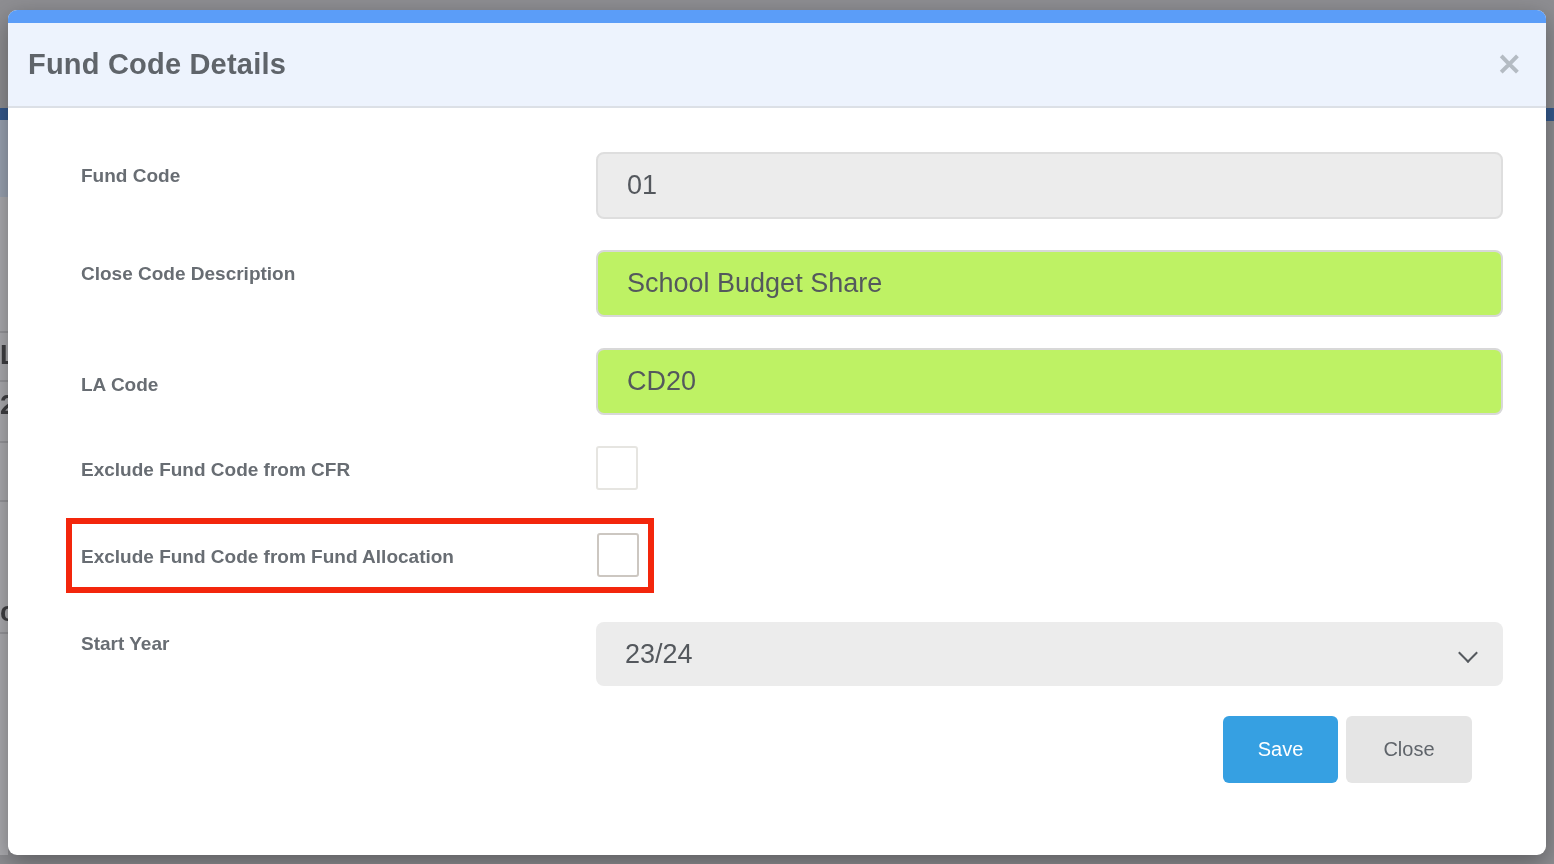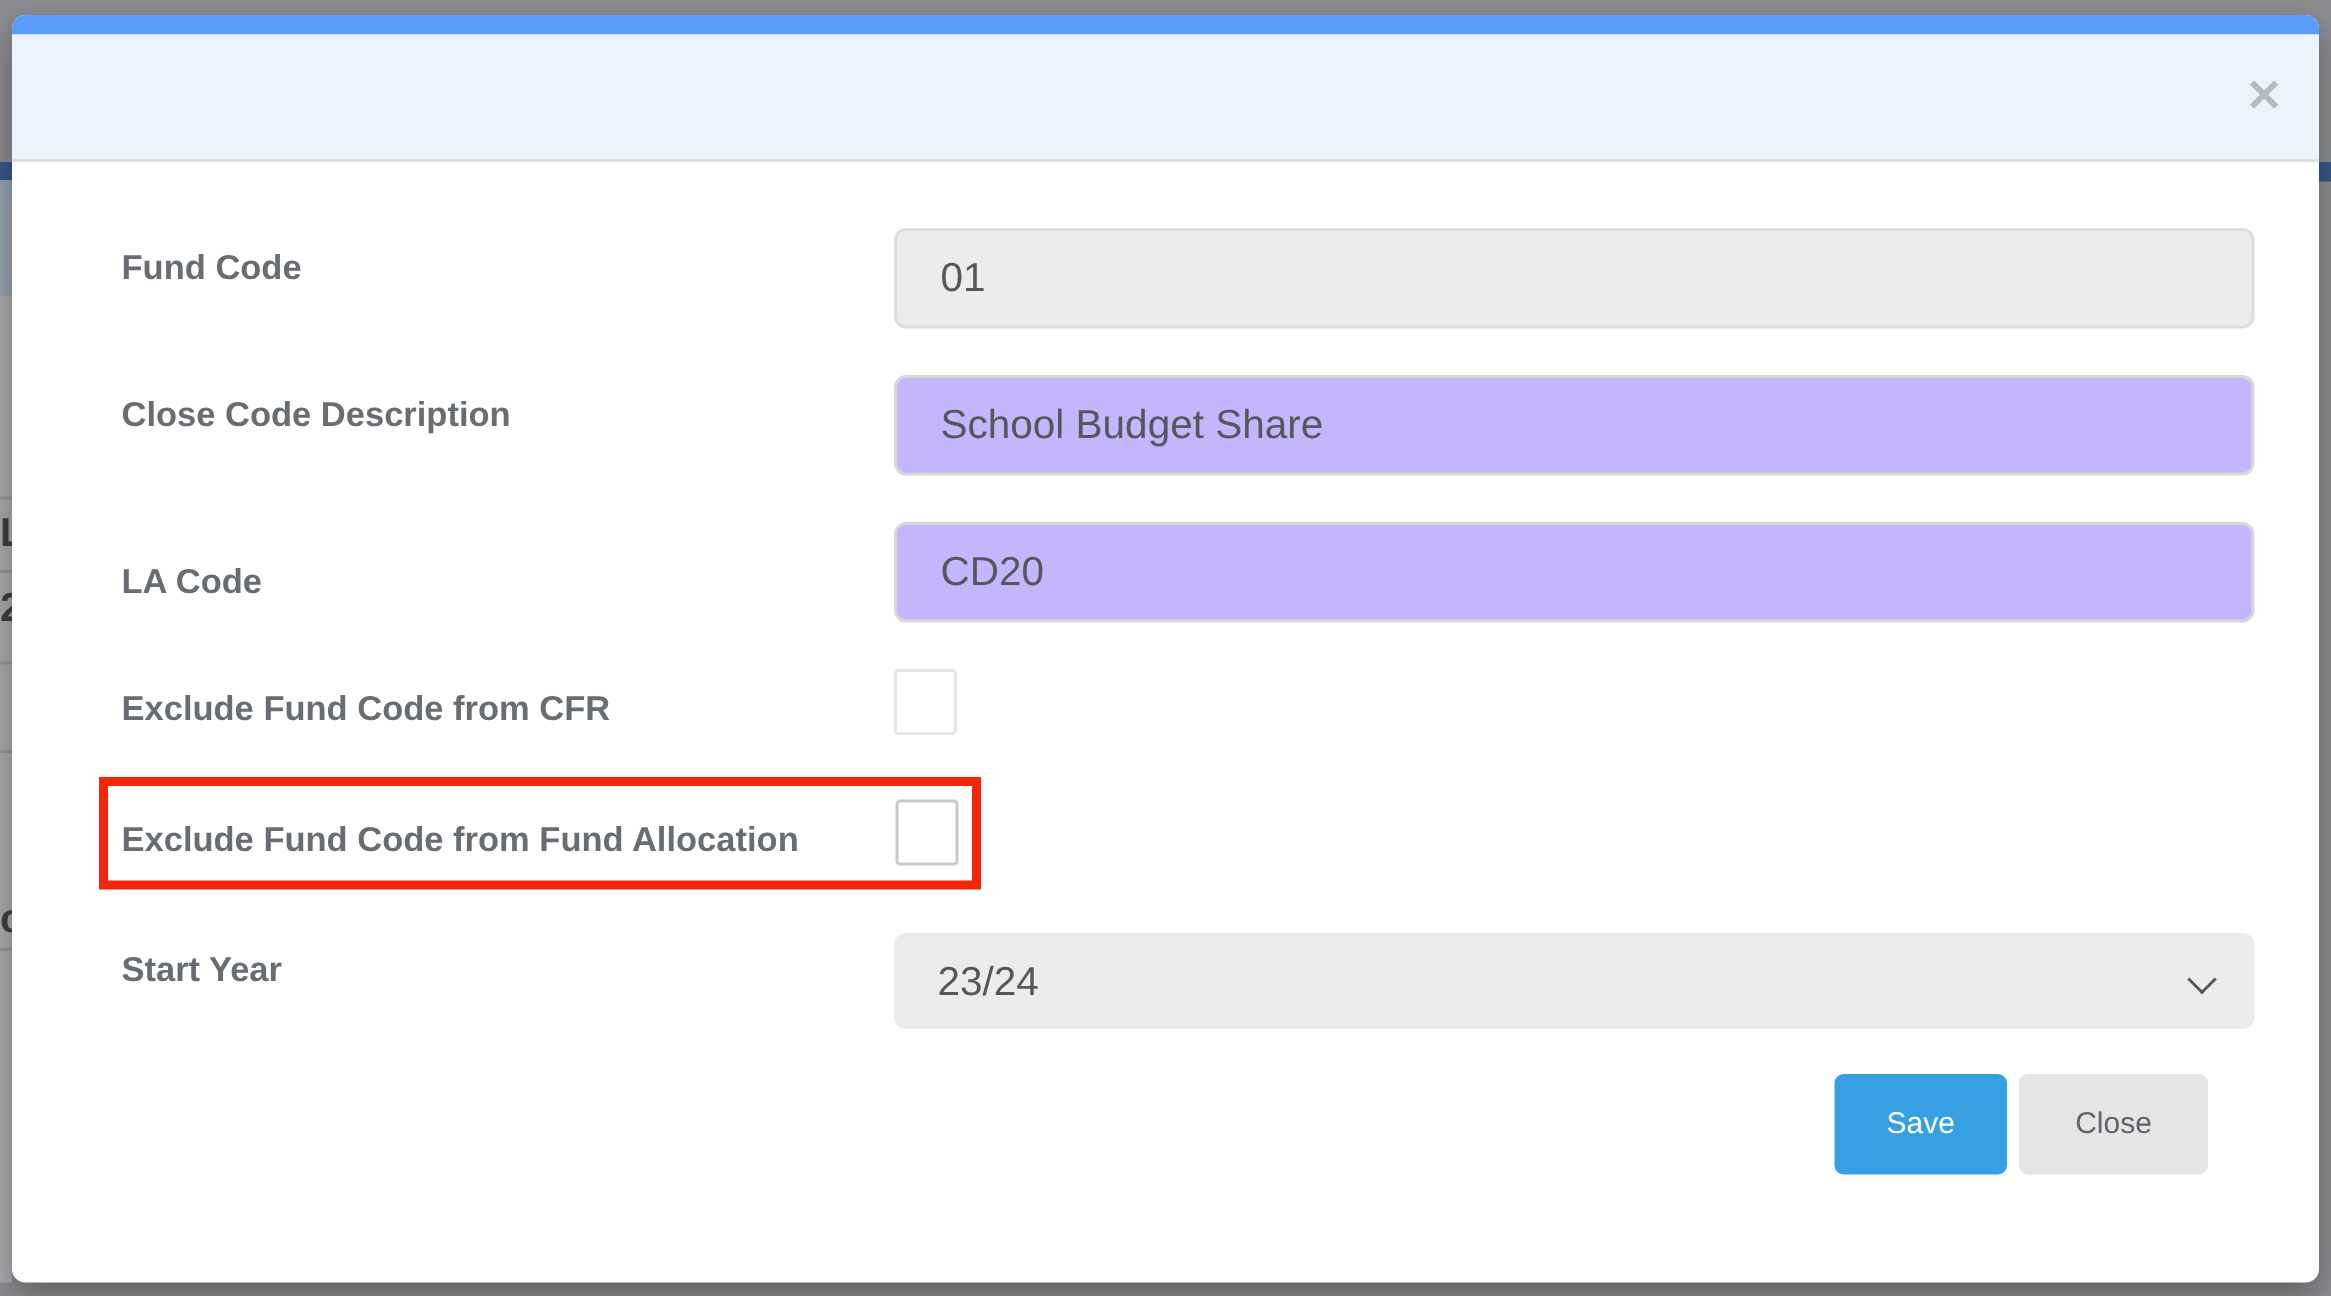--- a/index.html
+++ b/index.html
@@ -21,24 +21,24 @@
   
   .modal { position:absolute; left:8px; top:10px; width:1538px; height:845px;
            border-radius:9px; box-shadow:0 8px 24px rgba(0,0,0,0.35); background:#fff; }
   .modal-topbar { height:13px; background:#5b9df8; border-radius:9px 9px 0 0; }
   .modal-header { position:relative; height:85px; background:#edf3fd; border-bottom:2px solid #dce0e6;
                   display:flex; align-items:center; padding:0 24px 0 20px; }
   .modal-title { font-size:29px; font-weight:700; color:#5f646a; letter-spacing:0.2px; }
   .close-x { margin-left:auto; font-size:30px; font-weight:700; color:#b4bbc3; cursor:pointer; line-height:1; }
   .modal-body { position:relative; height:745px; background:#fff; border-radius:0 0 9px 9px; }
 
-  .field-label { position:absolute; left:73px; font-size:23px; font-weight:600; color:#686d73; white-space:nowrap; }
+  .field-label { position:absolute; left:73px; font-size:19px; font-weight:600; color:#686d73; white-space:nowrap; }
 
   .tinput { position:absolute; left:588px; width:907px; height:67px; border:2px solid #d8d8d8; border-radius:8px;
-            background:#c4b5fd; font-family:"Liberation Sans",sans-serif; font-size:27px; color:#54585d; padding:0 0 0 29px; outline:none; }
+            background:#bef264; font-family:"Liberation Sans",sans-serif; font-size:27px; color:#54585d; padding:0 0 0 29px; outline:none; }
   .tinput.disabled { background:#ececec; border-color:#dedede; }
 
   .cbox { position:absolute; width:42px; height:44px; background:#fff; border-radius:3px; }
   .cbox-light { border:2px solid #e6e5e1; }
   .cbox-grey  { border:2px solid #ccc7c1; }
 
   .red-highlight { position:absolute; left:58px; top:410px; width:588px; height:75px;
                    border:6px solid #f3260c; background:transparent; }
 
   .select-box { position:absolute; left:588px; top:514px; width:907px; height:64px; background:#ececec;
@@ -71,20 +71,21 @@
       <span class="bg-frag" style="top:193px">20</span>
       <span class="bg-frag" style="top:400px">ce</span>
     </div>
   </div>
   <div class="bg-right-blue"></div>
 
   <div class="modal">
     <div class="modal-topbar"></div>
 
     <div class="modal-header">
+      <div class="modal-title">Fund Code Details</div>
       <div class="close-x">✕</div>
     </div>
 
     <div class="modal-body">
 
       <label class="field-label" style="top:57px">Fund Code</label>
       <input class="tinput disabled" style="top: 44px;" disabled="" value="01">
 
       <label class="field-label" style="top:155px">Close Code Description</label>
       <input class="tinput" style="top: 142px;" value="School Budget Share">

